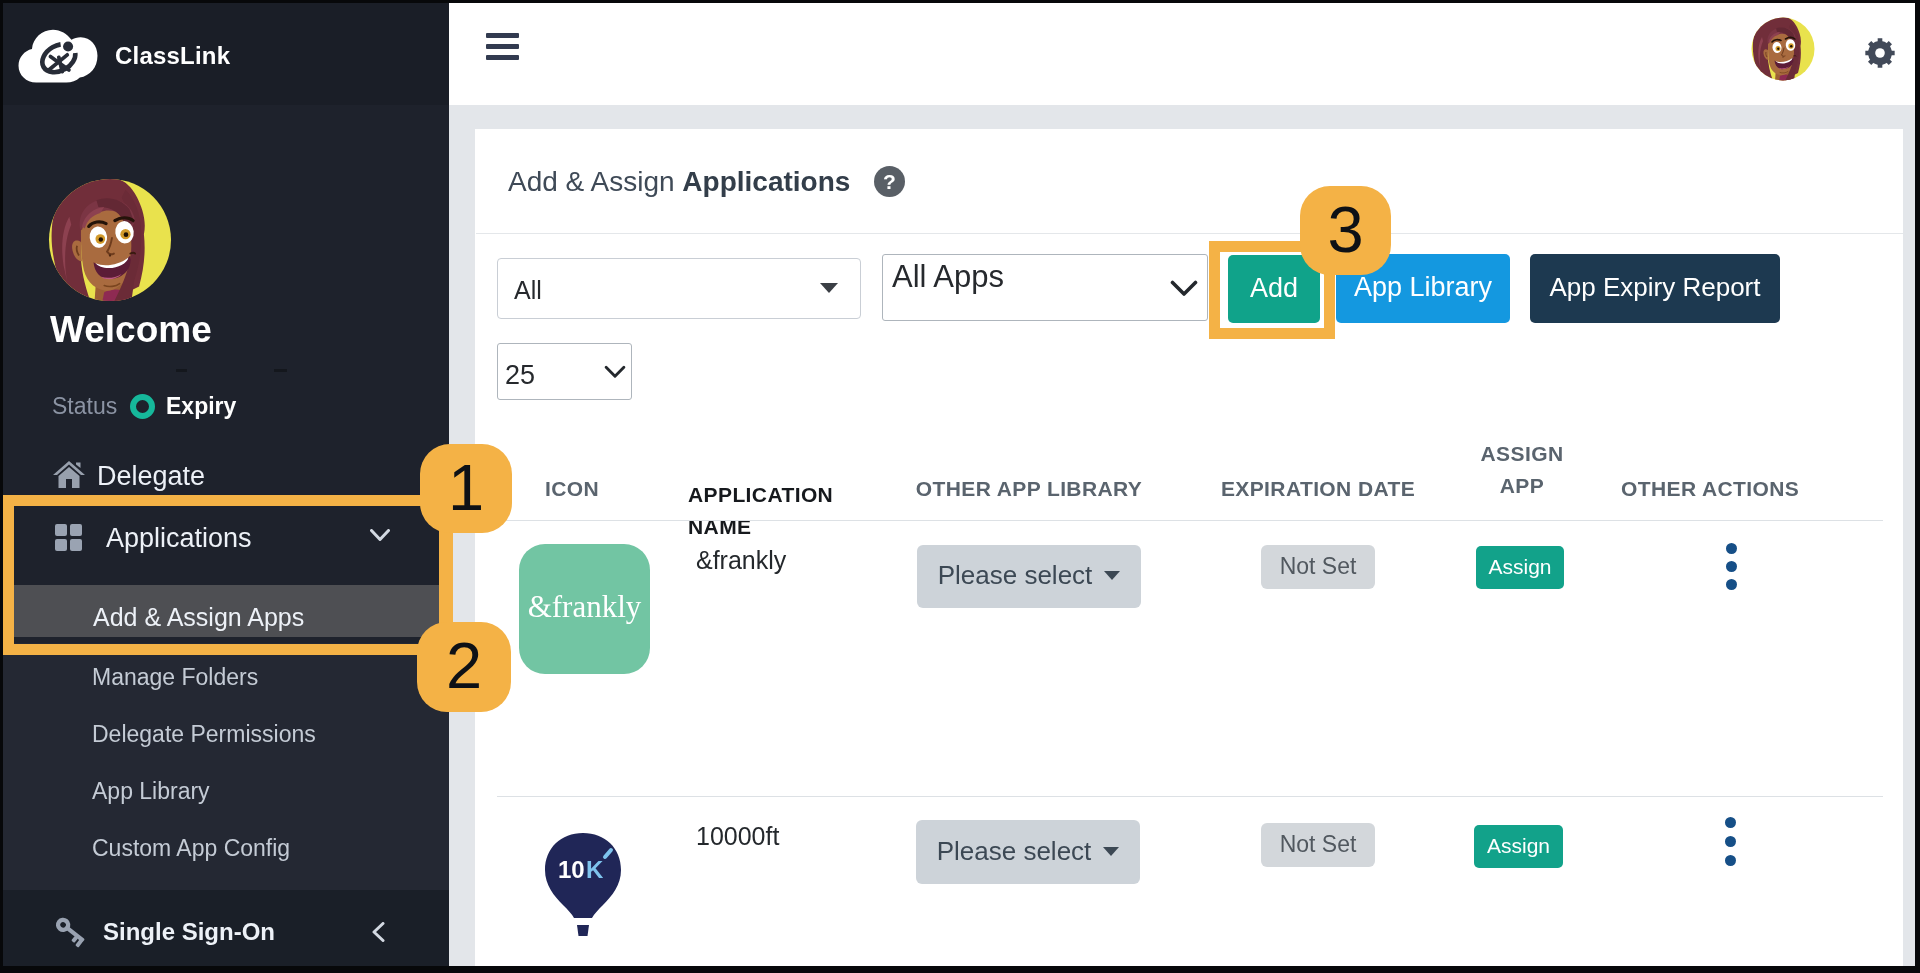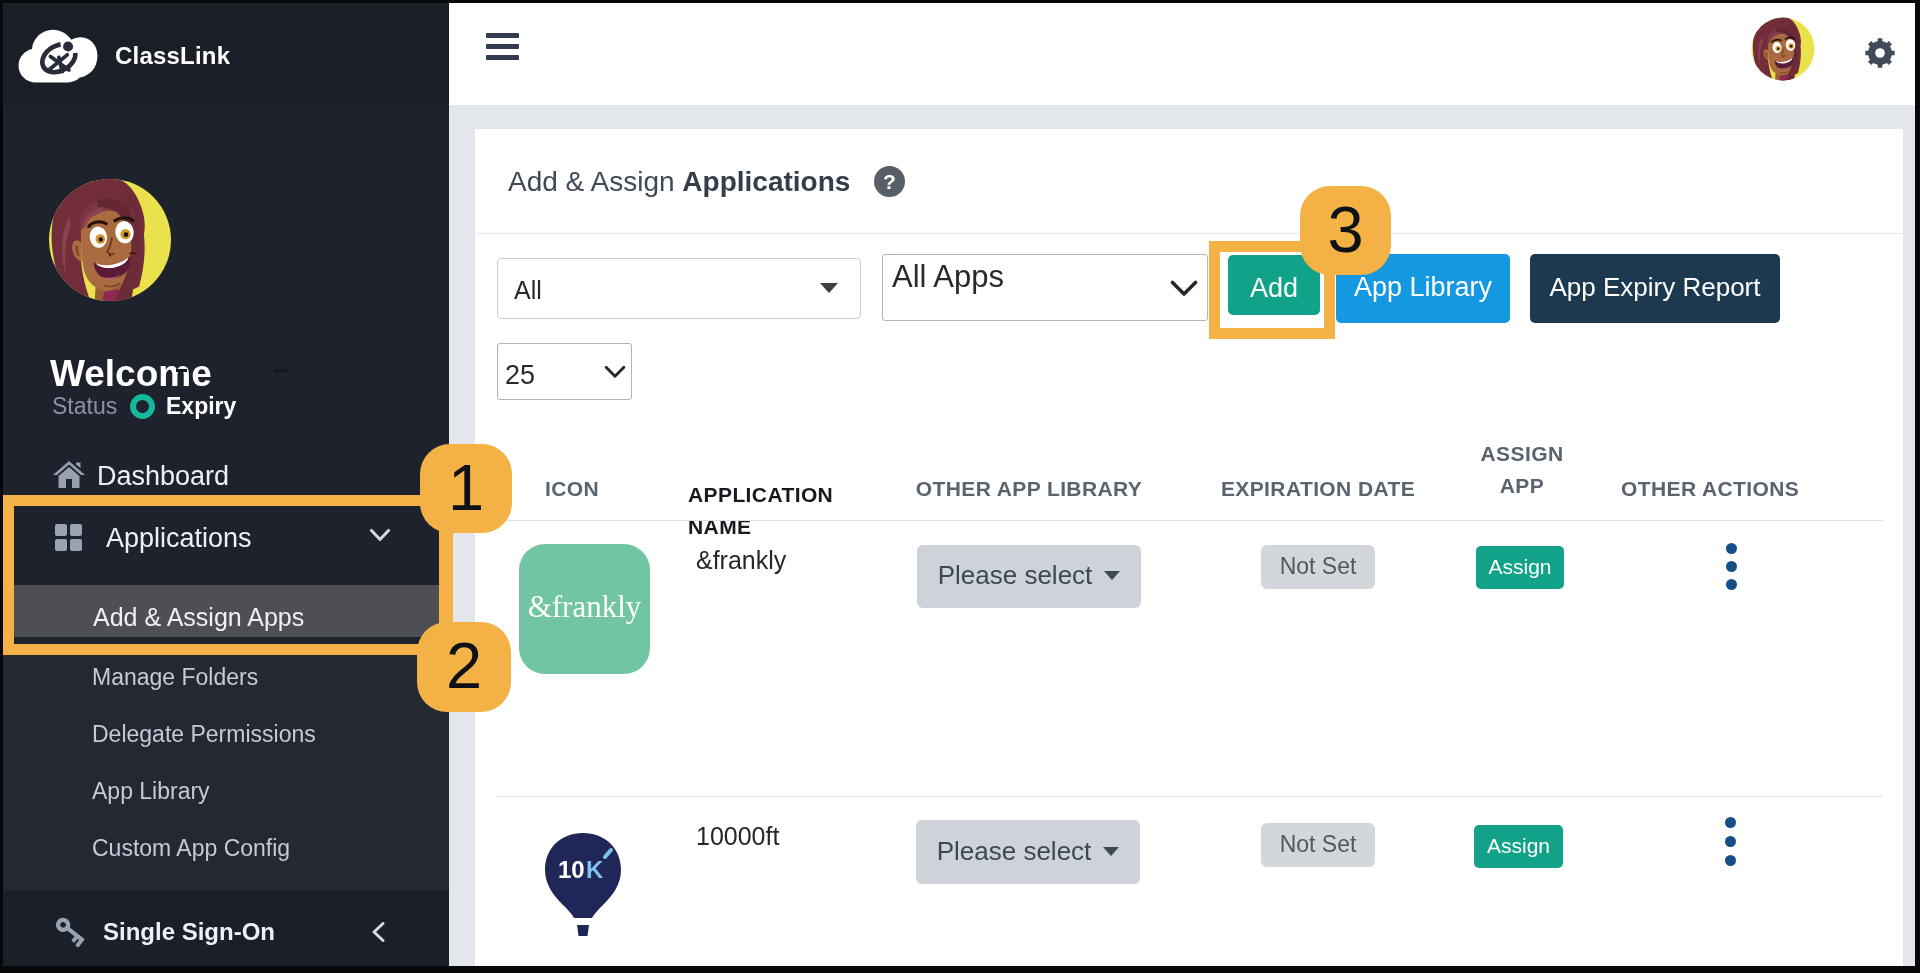--- a/index.html
+++ b/index.html
@@ -11,21 +11,21 @@
   .bl { left:0; top:0; width:3px; height:973px; background:#07080a; z-index:50; }
   .br { left:1915px; top:0; width:5px; height:973px; background:#07080a; z-index:50; }
   .bb { left:0; top:966px; width:1920px; height:7px; background:#07080a; z-index:50; }
 
   
   .sidebar { left:3px; top:3px; width:446px; height:963px; background:#1e222c; z-index:2; }
   .shead { left:3px; top:3px; width:446px; height:102px; background:#1a1e27; z-index:3; }
   .clogo { left:16px; top:22px; z-index:4; }
   .cltext { left:115px; top:42px; font-size:24px; font-weight:700; color:#fff; z-index:4; letter-spacing:0.2px; }
   .bigav { left:48px; top:178px; z-index:4; }
-  .welcome { left:50px; top:309px; font-size:37px; font-weight:700; color:#fff; z-index:4;margin-top:44px; }
+  .welcome { left:50px; top:309px; font-size:37px; font-weight:700; color:#fff; z-index:4; }
   .dash1 { left:176px; top:369px; width:11px; height:3px; background:#14171d; z-index:4; }
   .dash2 { left:274px; top:369px; width:13px; height:3px; background:#14171d; z-index:4; }
   .statuslbl { left:52px; top:393px; font-size:23px; color:#8b93a3; z-index:4; }
   .statusring { left:130px; top:394px; width:25px; height:25px; border:6px solid #16b89b; border-radius:50%; z-index:4; }
   .online { left:166px; top:393px; font-size:23px; font-weight:700; color:#fff; z-index:4; }
 
   .mitem { font-size:27px; color:#edf1f7; font-weight:400; z-index:4; }
   .subbg { left:3px; top:643px; width:446px; height:247px; background:#242833; z-index:3; }
   .ssobg { left:3px; top:890px; width:446px; height:76px; background:#1a1f28; z-index:3; }
   .selrow { left:3px; top:585px; width:447px; height:52px; background:#4e4f53; z-index:4; }
@@ -51,21 +51,21 @@
   .cdiv { left:476px; top:233px; width:1427px; height:1px; background:#e4e7ea; z-index:4; }
 
   .sel { border:1px solid #c9ced5; border-radius:4px; background:#fff; z-index:4; }
   .selAll { left:497px; top:258px; width:364px; height:61px; }
   .selApps { left:882px; top:254px; width:326px; height:67px; border-color:#aeb5bc; border-radius:3px; }
   .sel25 { left:497px; top:343px; width:135px; height:57px; border-color:#aeb5bc; border-radius:3px; }
   .seltext { font-size:25px; color:#26292d; z-index:5; }
   .caret { width:0; height:0; border-left:9px solid transparent; border-right:9px solid transparent; border-top:10px solid #3b3f45; z-index:5; }
 
   .btn { color:#fff; text-align:center; z-index:5; border-radius:5px; }
-  .btnAdd { left:1228px; top:255px; width:92px; height:60px; background:#10a38a; font-size:27px; line-height:66px; z-index:11; }
+  .btnAdd { left:1228px; top:255px; width:92px; height:68px; background:#10a38a; font-size:27px; line-height:66px; z-index:11; }
   .btnLib { left:1336px; top:254px; width:174px; height:69px; background:#1498e0; font-size:27px; line-height:67px; }
   .btnExp { left:1530px; top:254px; width:250px; height:69px; background:#1d3950; font-size:26px; line-height:67px; }
 
   .th { font-size:21px; font-weight:700; color:#5a646e; letter-spacing:0.4px; z-index:4; }
   .thdark { color:#16191d;margin-top:41px; }
   .hline { left:497px; top:520px; width:1386px; height:1px; background:#dde1e5; z-index:4; }
   .rline { left:497px; top:796px; width:1386px; height:1px; background:#dde1e5; z-index:4; }
 
   .fricon { left:519px; top:544px; width:131px; height:130px; background:#72c5a3; border-radius:26px; z-index:4;
             font-family:"Liberation Serif", serif; color:#fff; font-size:31px; text-align:center; line-height:126px; }
@@ -146,21 +146,21 @@
 <div class="abs dash2"></div>
 <div class="abs statuslbl">Status</div>
 <div class="abs statusring"></div>
 <div class="abs online">Expiry</div>
 
 <svg class="abs" style="left:53px;top:461px;z-index:4" width="32" height="27" viewBox="0 0 32 27">
   <path d="M16,0 L32,14 L28,14 L16,3.5 L4,14 L0,14 Z" fill="#98a0ad"></path>
   <path d="M23,1.5 L27.5,1.5 L27.5,7 L23,3.5 Z" fill="#98a0ad"></path>
   <path d="M5.5,15 L16,6 L26.5,15 L26.5,27 L19,27 L19,18 L13,18 L13,27 L5.5,27 Z" fill="#98a0ad"></path>
 </svg>
-<div class="abs mitem" style="left:97px;top:461px">Dashboard</div>
+<div class="abs mitem" style="left:97px;top:461px">Delegate</div>
 
 <svg class="abs" style="left:55px;top:524px;z-index:4" width="27" height="27" viewBox="0 0 27 27">
   <rect x="0" y="0" width="12" height="12" rx="2" fill="#9aa3b2"></rect>
   <rect x="15" y="0" width="12" height="12" rx="2" fill="#9aa3b2"></rect>
   <rect x="0" y="15" width="12" height="12" rx="2" fill="#9aa3b2"></rect>
   <rect x="15" y="15" width="12" height="12" rx="2" fill="#9aa3b2"></rect>
 </svg>
 <div class="abs mitem" style="left:106px;top:523px">Applications</div>
 <svg class="abs" style="left:370px;top:529px;z-index:4" width="20" height="13" viewBox="0 0 20 13">
   <polyline points="1.5,1.5 10,10.5 18.5,1.5" stroke="#d3d9e2" stroke-width="3" fill="none" stroke-linecap="round" stroke-linejoin="round"></polyline>

